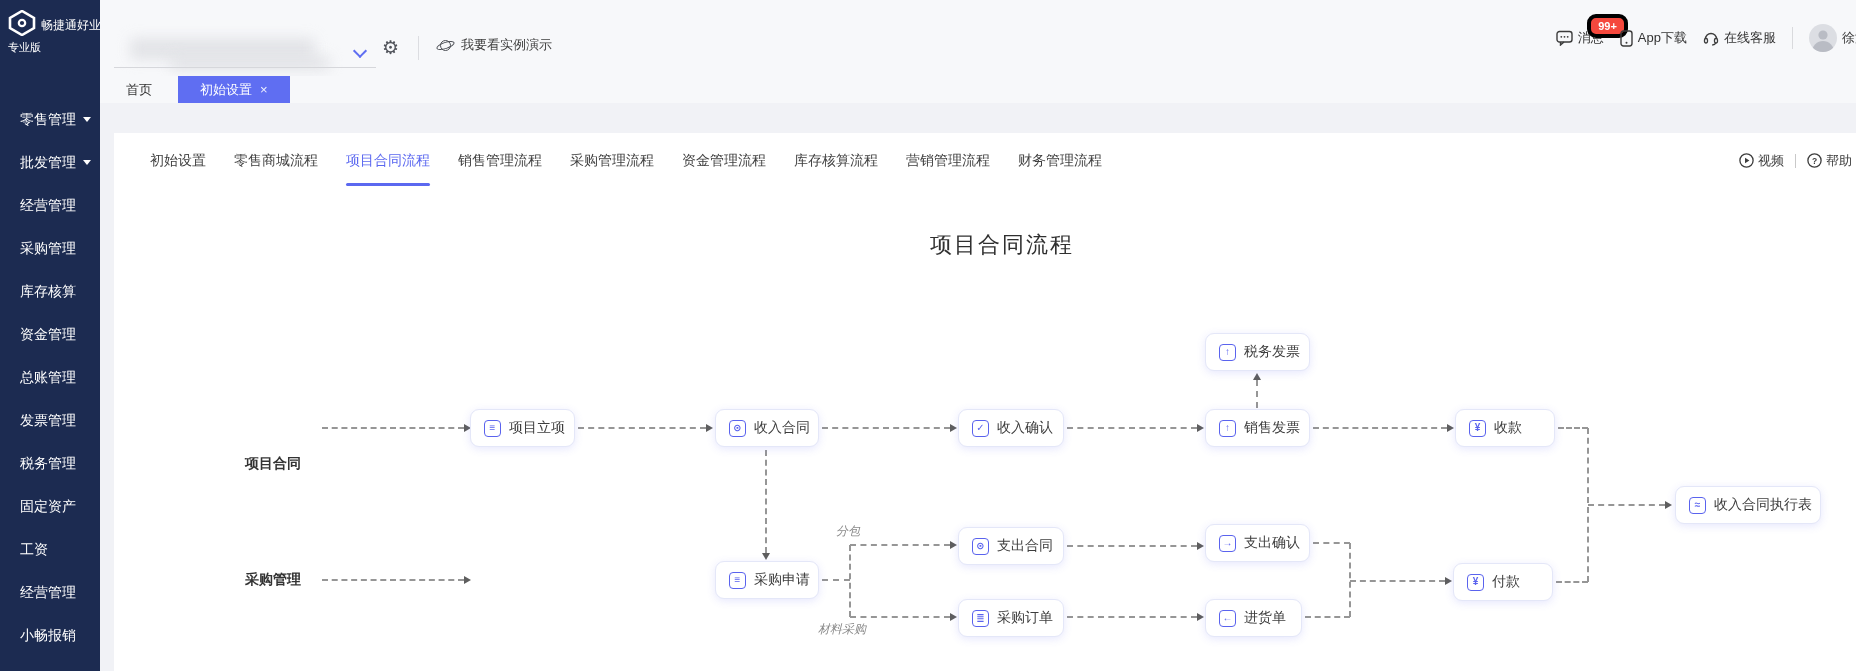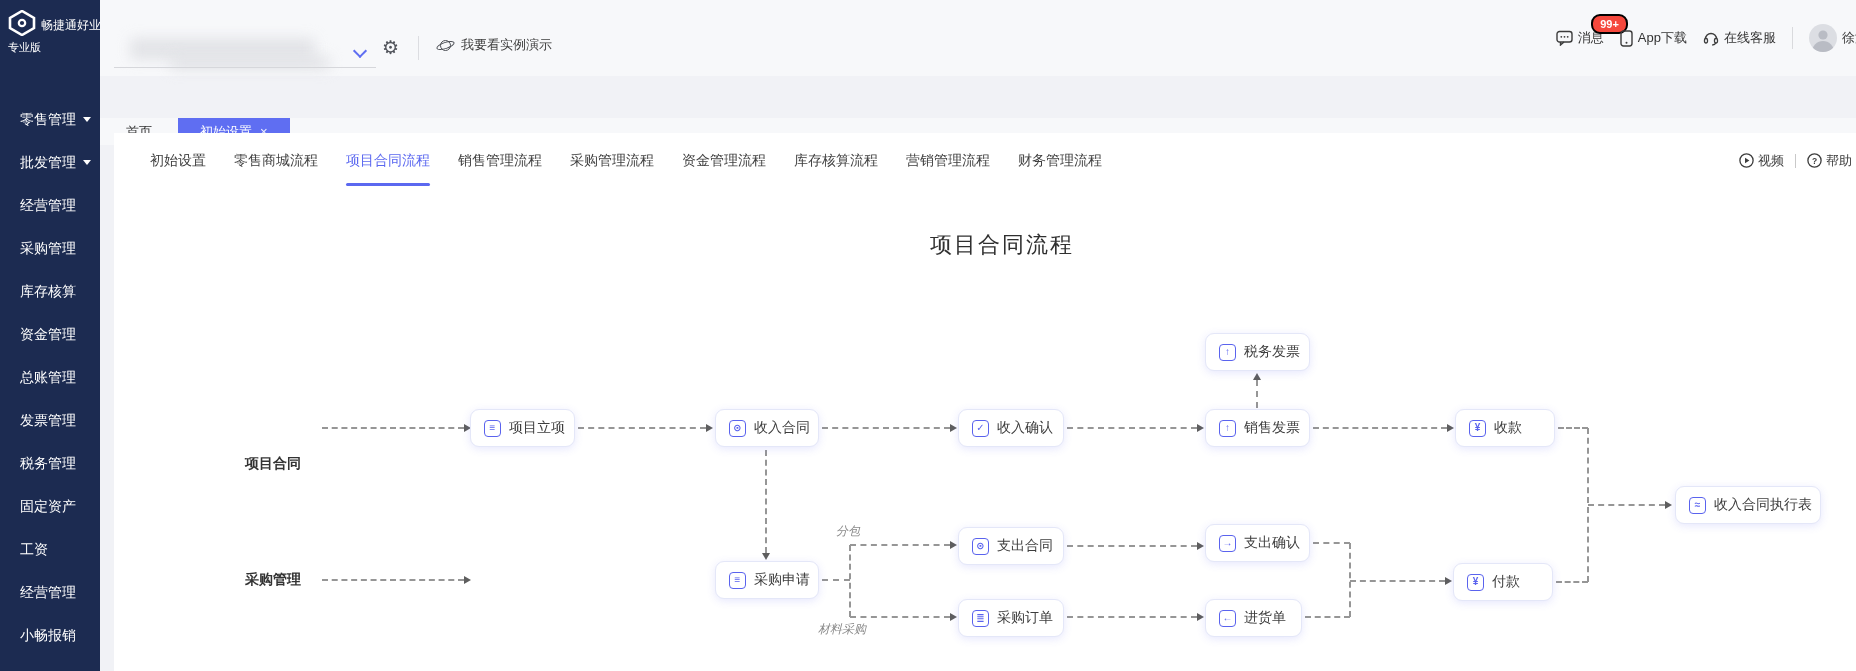--- a/index.html
+++ b/index.html
@@ -35,28 +35,28 @@
                 color:#3c3c3c; font-size:13px; cursor:pointer; }
   .planet { position:relative; width:15px; height:15px; }
   .planet .globe { position:absolute; left:2px; top:2px; width:11px; height:11px;
                    border:1.5px solid #4c4f55; border-radius:50%; }
   .planet .ring { position:absolute; left:-2px; top:4px; width:19px; height:7px;
                   border:1px solid #4c4f55; border-radius:50%; transform:rotate(-18deg); }
   .tb-right { position:absolute; right:-12px; top:0; height:76px; display:flex; align-items:center;
               gap:16px; font-size:13px; color:#333; }
   .tb-link { display:flex; align-items:center; gap:5px; cursor:pointer; position:relative; white-space:nowrap; }
   .badge { position:absolute; top:-15px; right:-24px; background:#f5483d; color:#fff; font-size:11px;
-           line-height:14px; padding:1px 7px; border-radius:9px; border:2px solid #000000; font-weight:bold; }
+           line-height:14px; padding:1px 7px; border-radius:9px; border:4px solid #000000; font-weight:bold; }
   .tb-sep { height:22px; border-left:1px solid #d9dadd; }
   .avatar { width:28px; height:28px; border-radius:50%; background:#dcdee3; overflow:hidden; cursor:pointer; }
   .username { cursor:pointer; }
 
   
   .tabsrow { position:absolute; left:100px; top:76px; width:1756px; height:27px; background:#f7f8fa;
-             display:flex; align-items:stretch;margin-top:42px; }
+             display:flex; align-items:stretch; }
   .wtab-home { display:flex; align-items:center; padding:0 26px; font-size:13px; color:#333; cursor:pointer; }
   .wtab-active { display:flex; align-items:center; gap:8px; padding:0 22px; background:#5f6ef2;
                  color:#fff; font-size:13px; cursor:pointer; }
   .wtab-close { font-size:13px; cursor:pointer; opacity:.9; }
 
   
   .panel { position:absolute; left:114px; top:133px; width:1742px; height:538px; background:#ffffff; }
   .navrow { position:relative; height:55px; display:flex; align-items:center; gap:28px; padding-left:36px; }
   .navtab { font-size:14px; color:#3f3f3f; cursor:pointer; position:relative; white-space:nowrap;
             padding:6px 0; }

